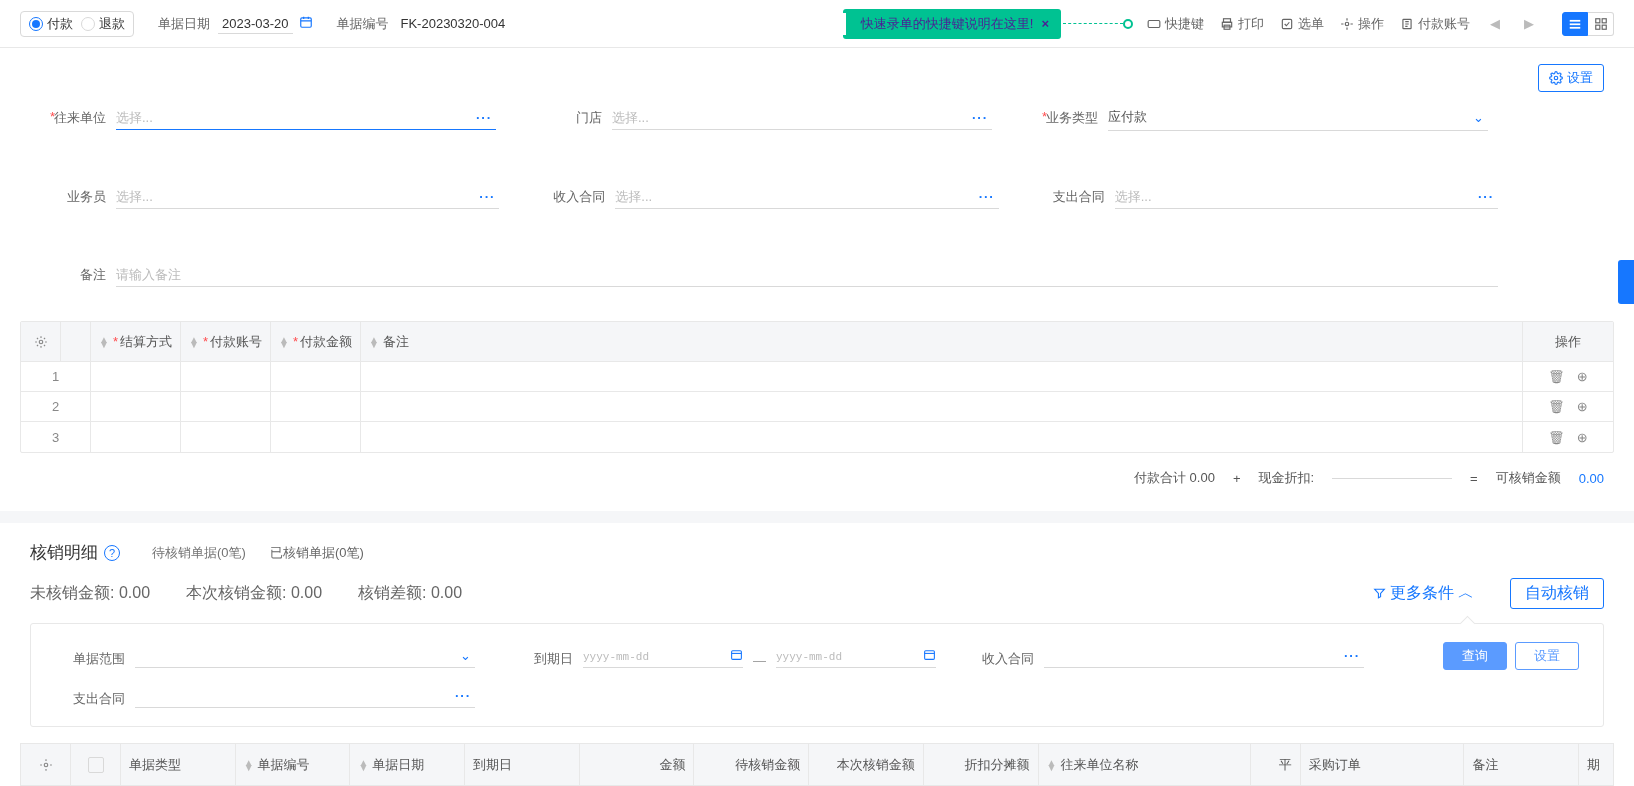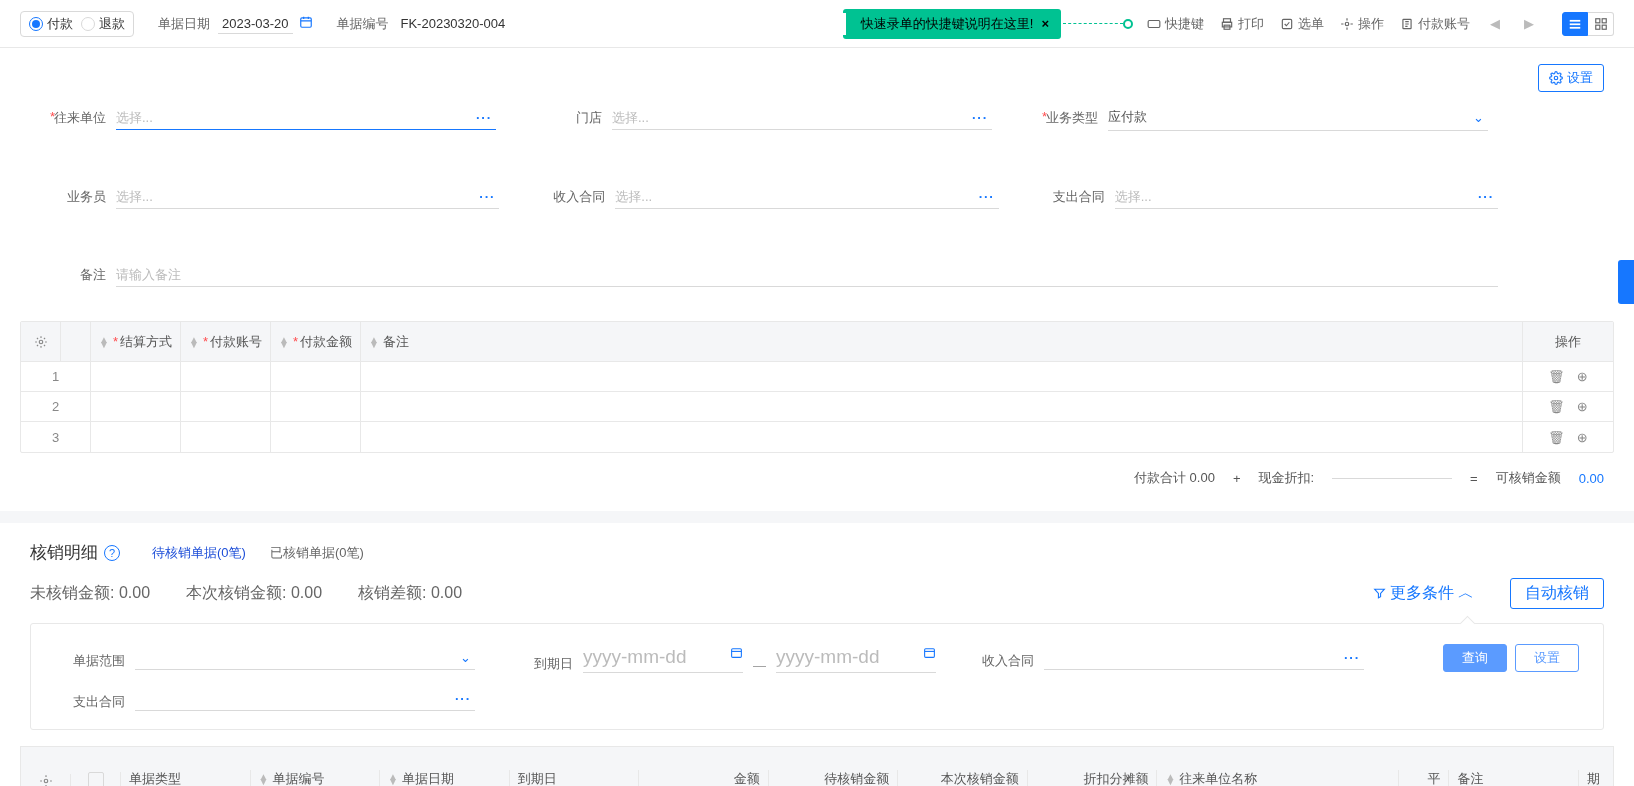--- a/index.html
+++ b/index.html
@@ -8,21 +8,21 @@
 .radio-group{display:flex;gap:8px;align-items:center;border:1px solid #d9d9d9;border-radius:4px;padding:3px 8px;}
 .radio{display:flex;align-items:center;gap:4px;cursor:pointer;}
 .radio-dot{width:14px;height:14px;border:1px solid #d9d9d9;border-radius:50%;display:inline-flex;align-items:center;justify-content:center;}
 .radio.active .radio-dot{border-color:#1677ff;}
 .radio.active .radio-dot::after{content:"";width:8px;height:8px;background:#1677ff;border-radius:50%;}
 .tb-label{margin-left:24px;color:#666;}
 .tb-value{margin-left:8px;color:#333;border-bottom:1px solid transparent;padding:2px 4px;}
 .date-val{border-bottom:1px solid #d9d9d9;}
 .cal-icon{margin-left:6px;color:#1677ff;cursor:pointer;}
 .tip-banner{margin-left:auto;display:flex;align-items:center;}
-.banner{background:#00c292;color:#000000;padding:6px 12px;border-radius:3px;display:flex;align-items:center;gap:8px;position:relative;}
+.banner{background:#00c292;color:#4c1d95;padding:6px 12px;border-radius:3px;display:flex;align-items:center;gap:8px;position:relative;}
 .banner::before{content:"";position:absolute;left:0;top:4px;bottom:4px;width:3px;background:#fff;}
 .banner-close{cursor:pointer;font-weight:bold;}
 .dash{width:60px;border-top:1px dashed #00c292;margin-left:2px;}
 .ring{width:10px;height:10px;border:2px solid #00c292;border-radius:50%;margin-right:14px;}
 .tool-links{display:flex;gap:16px;align-items:center;color:#666;}
 .tool-link{display:flex;align-items:center;gap:4px;cursor:pointer;}
 .tool-link svg{width:14px;height:14px;}
 .nav-arrow{color:#bbb;cursor:pointer;padding:0 4px;}
 .view-toggle{display:flex;margin-left:8px;}
 .view-btn{width:26px;height:24px;border:1px solid #d9d9d9;display:flex;align-items:center;justify-content:center;cursor:pointer;}
@@ -67,44 +67,44 @@
 
 .totals{display:flex;justify-content:flex-end;align-items:center;gap:18px;padding:16px 30px 24px;color:#555;}
 .totals .blue{color:#1677ff;}
 .divider{height:12px;background:#f5f6f8;}
 
 .detail-head{display:flex;align-items:center;padding:18px 30px 8px;gap:20px;}
 .dh-title{font-size:17px;font-weight:500;display:flex;align-items:center;gap:6px;}
 .dh-title .q{width:16px;height:16px;border:1px solid #1677ff;color:#1677ff;border-radius:50%;font-size:11px;display:inline-flex;align-items:center;justify-content:center;}
 .tabs{display:flex;gap:24px;margin-left:12px;}
 .tab{cursor:pointer;color:#666;}
-.tab.active{color:#1d4ed8;}
+.tab.active{color:#737373;}
 
 .summary-row{display:flex;gap:36px;padding:6px 30px 14px;font-size:16px;color:#666;align-items:center;}
 .more-cond{margin-left:auto;color:#1677ff;cursor:pointer;display:flex;align-items:center;gap:4px;}
 .auto-btn{border:1px solid #1677ff;color:#1677ff;border-radius:3px;padding:4px 14px;cursor:pointer;}
 
 .filter-box{margin:0 30px;border:1px solid #e8e8e8;border-radius:3px;padding:18px 24px;position:relative;}
 .filter-box::before{content:"";position:absolute;top:-6px;right:130px;width:10px;height:10px;background:#fff;border-left:1px solid #e8e8e8;border-top:1px solid #e8e8e8;transform:rotate(45deg);}
 .fb-row{display:flex;gap:28px;align-items:center;margin-bottom:14px;}
 .fb-field{display:flex;align-items:flex-end;}
 .fb-label{width:70px;text-align:right;color:#666;margin-right:10px;}
 .fb-input{width:290px;border-bottom:1px solid #d9d9d9;padding:4px 0;position:relative;display:flex;align-items:center;}
 .fb-input input{border:none;outline:none;width:100%;font-size:13px;background:transparent;}
 .fb-input input::placeholder{color:#bbb;}
 .date-box{width:160px;border-bottom:1px solid #d9d9d9;padding:4px 0;position:relative;}
-.date-box input{border:none;outline:none;width:100%;font-size:19px;background:transparent;}
+.date-box input{border:none;outline:none;width:100%;font-size:11px;background:transparent;font-family:Liberation Mono, monospace;}
 .date-box input::placeholder{color:#bbb;}
 .date-sep{margin:0 10px;color:#999;}
 .fb-actions{margin-left:auto;display:flex;flex-direction:row;gap:8px;}
 .btn-primary{background:#5b9bff;color:#fff;border:1px solid #5b9bff;border-radius:3px;padding:4px 18px;cursor:pointer;}
 .btn-outline{border:1px solid #5b9bff;color:#5b9bff;border-radius:3px;padding:4px 18px;cursor:pointer;text-align:center;}
 
 .grid2{margin:16px 20px 0;border:1px solid #e8e8e8;}
-.g2-head{display:flex;background:#f5f6f8;height:42px;border-bottom:1px solid #e8e8e8;align-items:flex-end;}
+.g2-head{display:flex;background:#f5f6f8;height:42px;border-bottom:1px solid #e8e8e8;}
 .g2-cell{display:flex;align-items:center;padding:0 8px;border-right:1px solid #e8e8e8;color:#555;white-space:nowrap;}
 .g2-cell:last-child{border-right:none;}
 .g2-settings{width:50px;justify-content:center;}
 .g2-chk{width:50px;justify-content:center;}
 .chkbox{width:16px;height:16px;border:1px solid #d9d9d9;border-radius:2px;}
 .g2-c{flex:1;min-width:90px;}
 .g2-body{height:120px;}
 .right-tab{position:fixed;right:0;top:260px;width:16px;height:44px;background:#1677ff;border-radius:3px 0 0 3px;}
 </style>
 </head>
@@ -445,20 +445,23 @@
     <div class="g2-cell g2-c" style="justify-content:flex-end;">
         <span>折扣分摊额</span>
       </div>
     <div class="g2-cell" style="flex:2;">
         <span class="sort-i">▲<br>▼</span>
         <span>往来单位名称</span>
       </div>
     <div class="g2-cell" style="width:50px;justify-content:flex-end;">
         <span>平</span>
       </div>
+    <div class="g2-cell" style="flex:1.5;">
+        <span>采购订单</span>
+      </div>
     <div class="g2-cell g2-c">
         <span>备注</span>
       </div>
     <div class="g2-cell" style="width:34px;">
         <span>期</span>
       </div>
   </div>
   <div class="g2-body"></div>
 </div>
 

